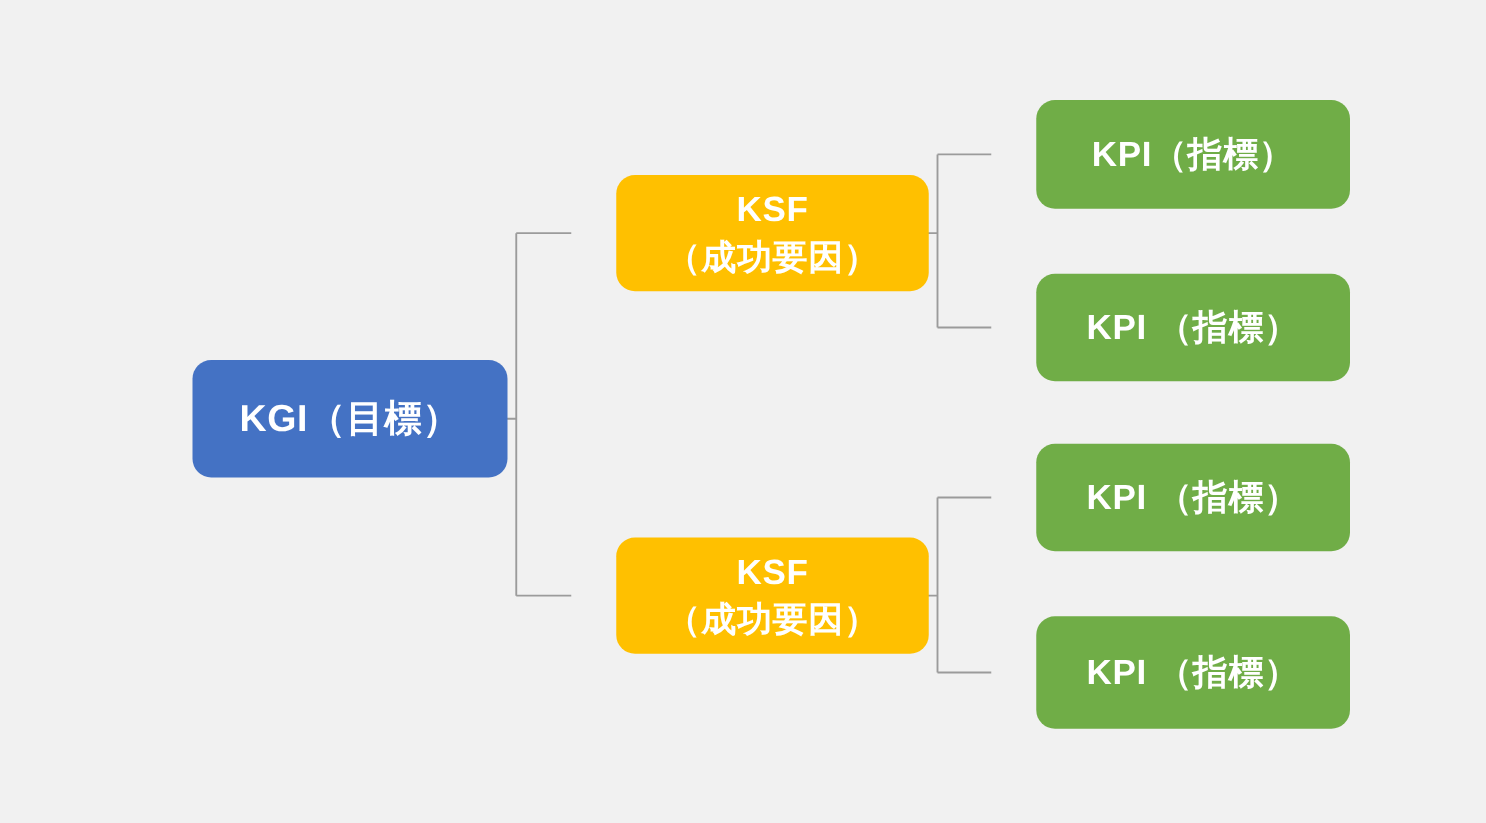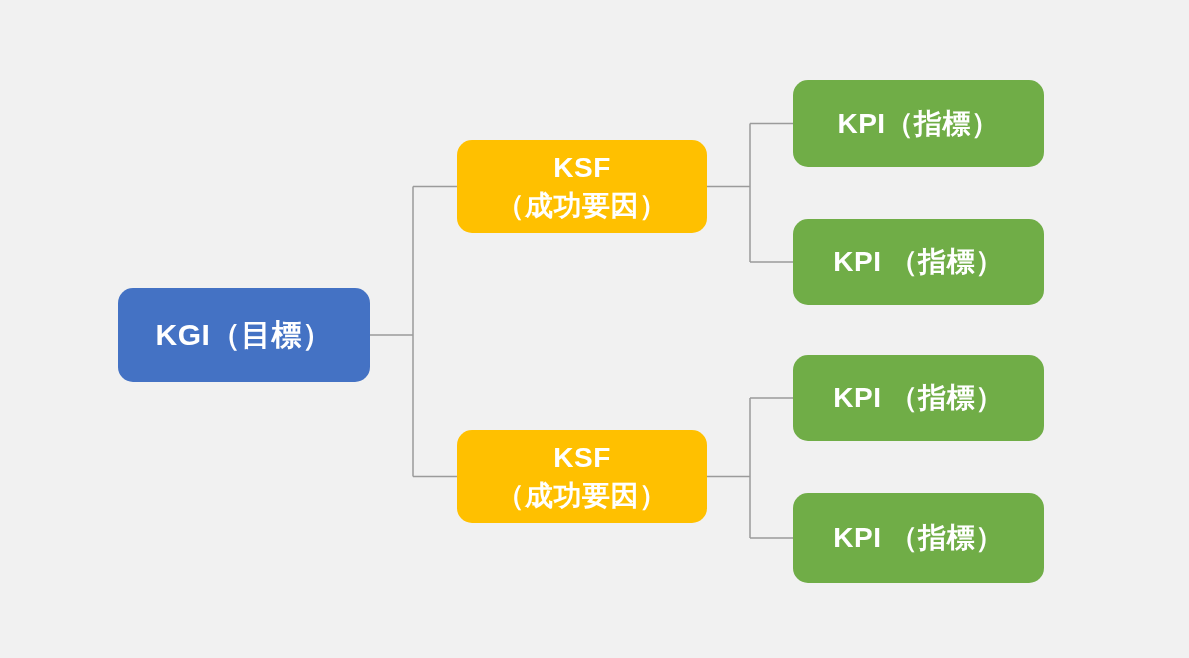--- a/index.html
+++ b/index.html
@@ -26,20 +26,21 @@
     position: absolute;
     border-radius: 15px;
     display: flex;
     align-items: center;
     justify-content: center;
     text-align: center;
     color: #ffffff;
     font-weight: bold;
     white-space: pre-line;
     letter-spacing: 0.5px;
+    margin-left: 36px;
   }
   .node-kgi  { left: 118px; top: 288px; width: 252px; height: 94px; font-size: 30px; }
   .node-ksf1 { left: 457px; top: 140px; width: 250px; height: 93px; font-size: 28px; line-height: 38px; }
   .node-ksf2 { left: 457px; top: 430px; width: 250px; height: 93px; font-size: 28px; line-height: 38px; }
   .node-kpi1 { left: 793px; top:  80px; width: 251px; height: 87px; font-size: 28px; }
   .node-kpi2 { left: 793px; top: 219px; width: 251px; height: 86px; font-size: 28px; }
   .node-kpi3 { left: 793px; top: 355px; width: 251px; height: 86px; font-size: 28px; }
   .node-kpi4 { left: 793px; top: 493px; width: 251px; height: 90px; font-size: 28px; }
 </style>
 </head>

